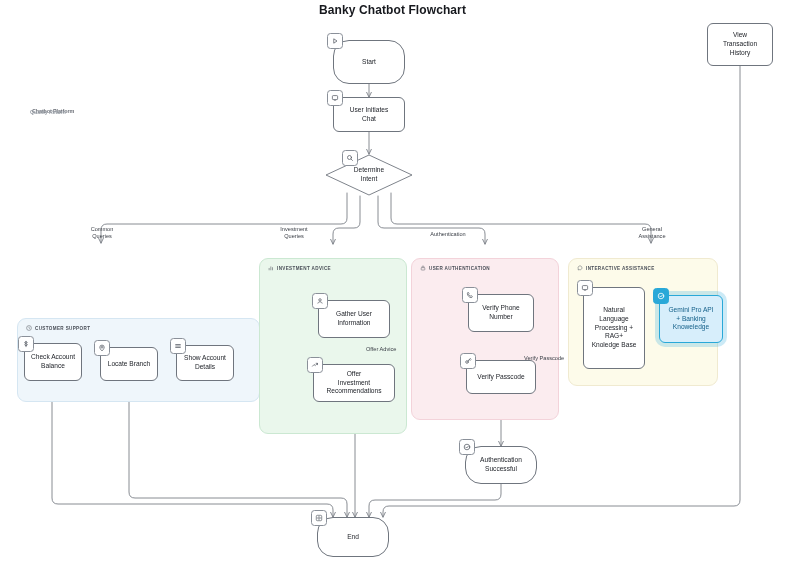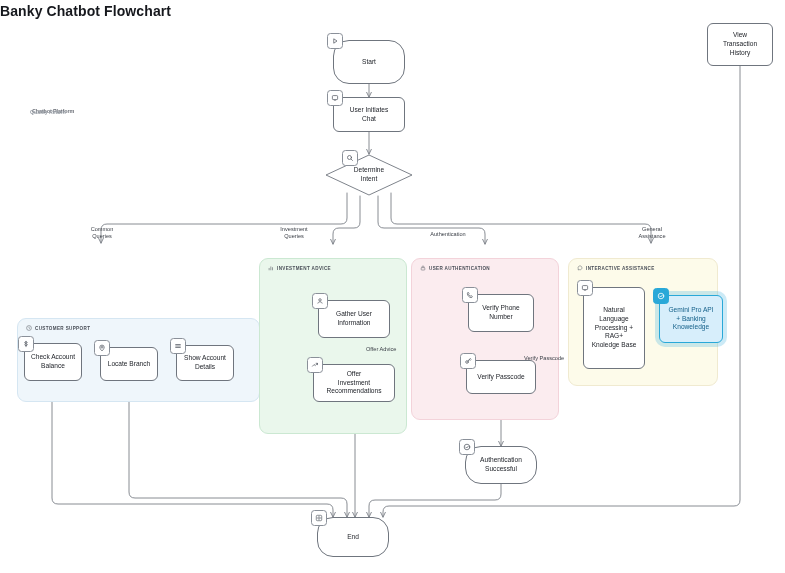--- a/index.html
+++ b/index.html
@@ -6,22 +6,22 @@
   body{
     width:785px;height:573px;overflow:hidden;
     font-family:"Liberation Sans", sans-serif;
     color:#20232a;
     position:relative;
   }
   #canvas{position:absolute;left:0;top:0;width:785px;height:573px;}
   svg.edges{position:absolute;left:0;top:0;width:785px;height:573px;}
 
   .title{
-    position:absolute;left:0;top:3px;width:785px;text-align:left;
-    font-size:14px;font-weight:bold;letter-spacing:.1px;color:#16181d;
+    position:absolute;left:0;top:3px;width:785px;text-align:center;
+    font-size:12px;font-weight:bold;letter-spacing:.1px;color:#16181d;
   }
 
   
   .group{position:absolute;border-radius:9px;box-sizing:border-box;}
   .group .ghdr{
     position:absolute;top:6px;left:8px;display:flex;align-items:center;gap:3px;
     font-size:4.6px;letter-spacing:.35px;font-weight:600;color:#4a4f58;
     text-transform:uppercase;white-space:nowrap;
   }
   .ghdr .gicon{width:6px;height:6px;display:block;}

